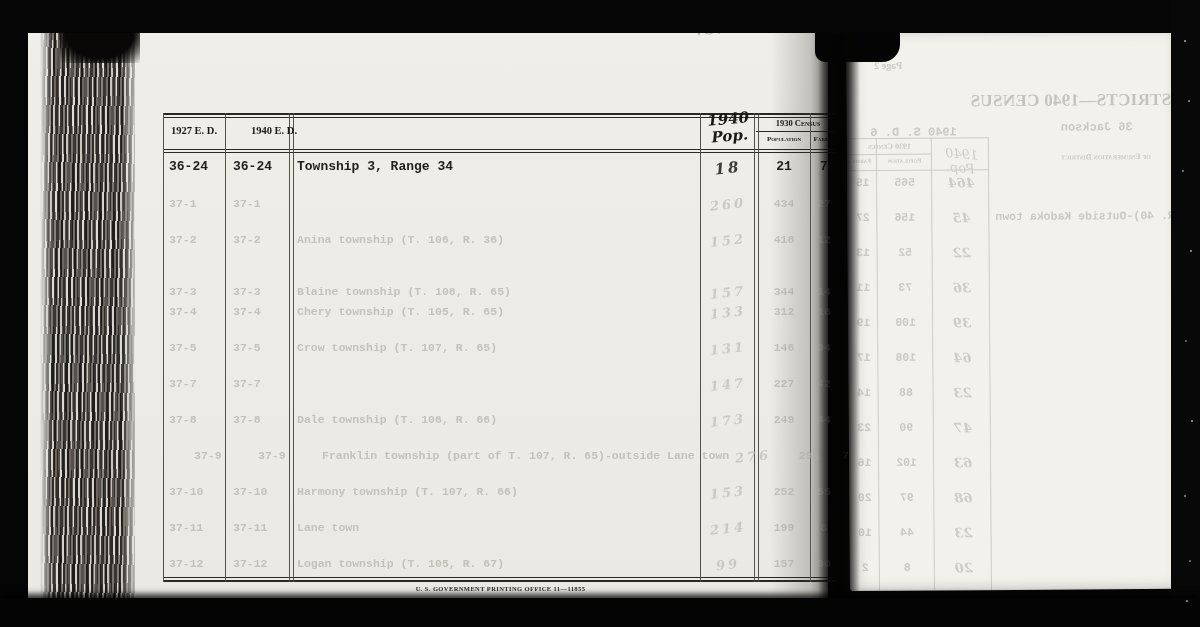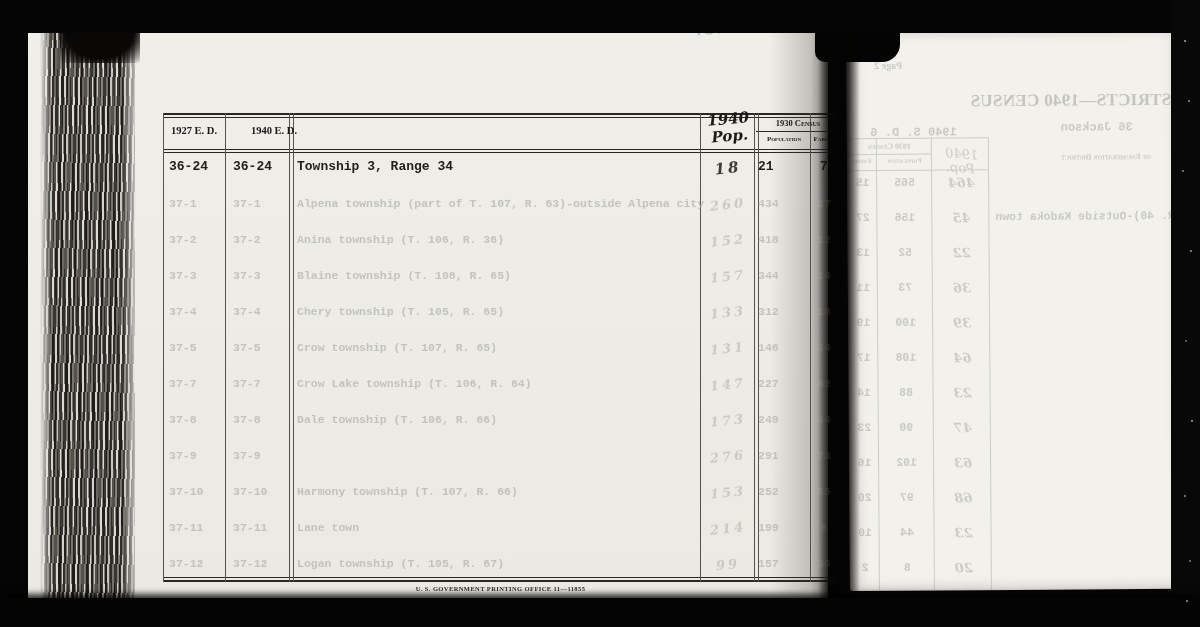--- a/index.html
+++ b/index.html
@@ -79,21 +79,21 @@
   .h-census{left:595px;top:5px;width:80px;text-align:center;font-size:8.5px;font-variant:small-caps;}
   .h-popu{left:595px;top:22px;width:52px;text-align:center;font-size:7px;font-variant:small-caps;}
   .h-farms{left:645px;top:22px;width:30px;text-align:center;font-size:7px;font-variant:small-caps;}
   .h-hwpop{left:538px;top:-2px;width:56px;text-align:center;font-size:15px;line-height:17px;
            transform:rotate(-5deg);}
   
   .r1{position:absolute;top:46px;left:0;width:675px;font-size:13px;color:#201e1b;}
   .r1 span{position:absolute;}
   .c-ed30{left:6px;} .c-ed40{left:70px;} .c-desc{left:134px;}
   .c-hw{left:540px;width:50px;text-align:center;font-size:15px;letter-spacing:3px;transform:rotate(-6deg);}
-  .c-pop{left:595px;width:52px;} .c-farms{left:647px;width:28px;text-align:center;}
+  .c-pop{left:595px;width:52px;text-align:center;} .c-farms{left:647px;width:28px;text-align:center;}
   
   .grow{position:absolute;left:0;width:675px;height:34px;font-size:11.5px;color:#a9aba1;opacity:.62;}
   .grow span{position:absolute;top:0;}
   .grow .c-hw{font-size:13px;color:#b4b6aa;}
   .footer-line{left:163px;top:585px;width:675px;text-align:center;font-size:6.5px;font-weight:bold;
                letter-spacing:.4px;color:#2e2c28;z-index:2;}
 
   
   .page-right{left:848px;top:29px;width:325px;height:561px;background:#f2f1ec;z-index:4;
               border-radius:26px 0 0 4px;transform:rotate(-.4deg);overflow:hidden;
@@ -185,34 +185,33 @@
       <span class="c-desc">Township 3, Range 34</span>
       <span class="c-hw hand">18</span>
       <span class="c-pop">21</span>
       <span class="c-farms">7</span>
     </div>
 
     <div id="ghost-rows">
         <div class="grow mono" style="top: 84px;">
     <span class="c-ed30">37-1</span>
     <span class="c-ed40">37-1</span>
-    <span class="c-desc">Alpena township (part of T. 107, R. 63)-outside Alpena city</span>
     <span class="c-hw hand">260</span>
     <span class="c-pop">434</span>
     <span class="c-farms">27</span>
   </div>
         <div class="grow mono" style="top: 120px;">
     <span class="c-ed30">37-2</span>
     <span class="c-ed40">37-2</span>
     <span class="c-desc">Anina township (T. 106, R. 36)</span>
     <span class="c-hw hand">152</span>
     <span class="c-pop">418</span>
     <span class="c-farms">12</span>
   </div>
-        <div class="grow mono" style="top: 156px; text-decoration: underline;">
+        <div class="grow mono" style="top: 172px; text-decoration: underline;">
     <span class="c-ed30">37-3</span>
     <span class="c-ed40">37-3</span>
     <span class="c-desc">Blaine township (T. 108, R. 65)</span>
     <span class="c-hw hand">157</span>
     <span class="c-pop">344</span>
     <span class="c-farms">14</span>
   </div>
         <div class="grow mono" style="top: 192px;">
     <span class="c-ed30">37-4</span>
     <span class="c-ed40">37-4</span>
@@ -225,36 +224,36 @@
     <span class="c-ed30">37-5</span>
     <span class="c-ed40">37-5</span>
     <span class="c-desc">Crow township (T. 107, R. 65)</span>
     <span class="c-hw hand">131</span>
     <span class="c-pop">146</span>
     <span class="c-farms">34</span>
   </div>
         <div class="grow mono" style="top: 264px;">
     <span class="c-ed30">37-7</span>
     <span class="c-ed40">37-7</span>
-    <span class="c-desc">Crow Lake township (T. 106, R. 64)</span>
     <span class="c-hw hand">147</span>
     <span class="c-pop">227</span>
     <span class="c-farms">42</span>
   </div>
         <div class="grow mono" style="top: 300px;">
     <span class="c-ed30">37-8</span>
     <span class="c-ed40">37-8</span>
     <span class="c-desc">Dale township (T. 106, R. 66)</span>
     <span class="c-hw hand">173</span>
     <span class="c-pop">249</span>
     <span class="c-farms">44</span>
   </div>
-        <div class="grow mono" style="top: 336px;">
+        <div class="grow mono" style="top: 336px; margin-left: 25px;">
     <span class="c-ed30">37-9</span>
     <span class="c-ed40">37-9</span>
+    <span class="c-desc">Franklin township (part of T. 107, R. 65)-outside Lane town</span>
     <span class="c-hw hand">276</span>
     <span class="c-pop">291</span>
     <span class="c-farms">73</span>
   </div>
         <div class="grow mono" style="top: 372px;">
     <span class="c-ed30">37-10</span>
     <span class="c-ed40">37-10</span>
     <span class="c-desc">Harmony township (T. 107, R. 66)</span>
     <span class="c-hw hand">153</span>
     <span class="c-pop">252</span>

